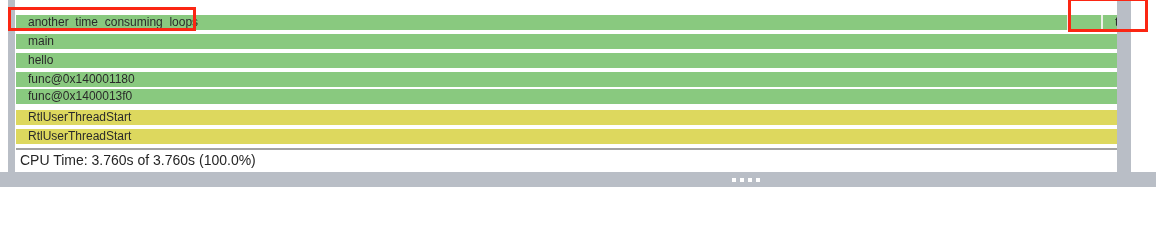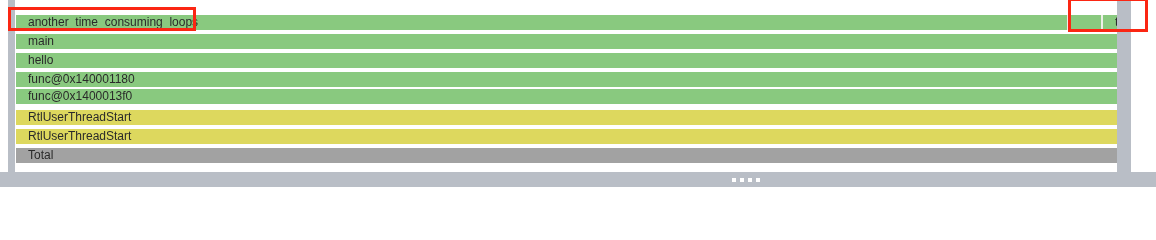--- a/index.html
+++ b/index.html
@@ -157,20 +157,23 @@
       </div>
       <div class="frame-row" style="top: 110px;">
         <div class="frame-cell yellow last" style="left: 0px; width: 1101px;">RtlUserThreadStart</div>
       </div>
       <div class="frame-row" style="top: 129px;">
         <div class="frame-cell yellow last" style="left: 0px; width: 1101px;">RtlUserThreadStart</div>
       </div>
       <div class="frame-row" style="top: 148px;">
         <div class="frame-cell gray last" style="left: 0px; width: 1101px;">Total</div>
       </div>
+      <div class="status-row" style="top: 150px;">
+        <div class="status-text">CPU Time: 3.760s of 3.760s (100.0%)</div>
+      </div>
     </div>
 
   <div class="v-scrollbar"></div>
 
   <div class="h-scrollbar"></div>
   <div class="h-scroll-grip">
     <i></i>
     <i></i>
     <i></i>
     <i></i>

